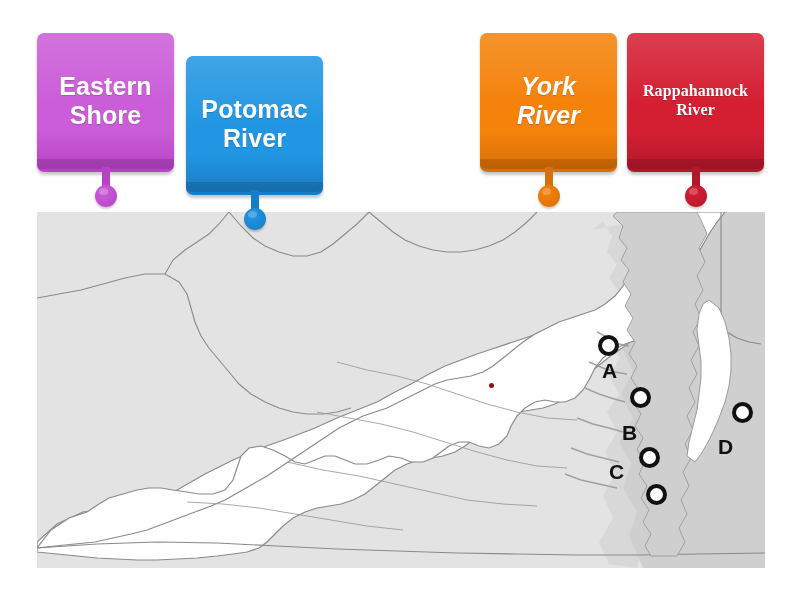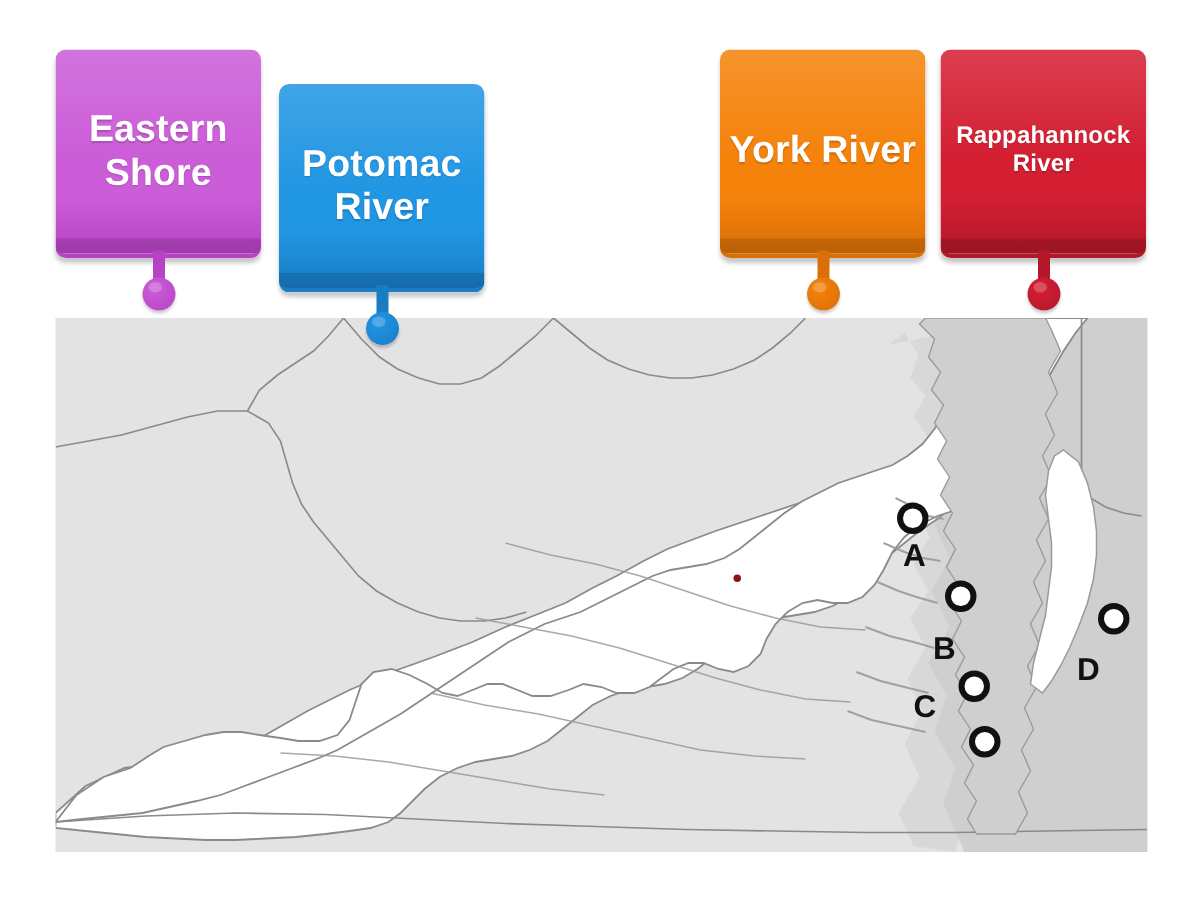--- a/index.html
+++ b/index.html
@@ -74,21 +74,21 @@
   .card::after {
     content: "";
     position: absolute;
     left: 0; right: 0; bottom: 0;
     height: 10px;
     background: rgba(0,0,0,0.13);
     z-index: 1;
     pointer-events: none;
   }
   .card.size-lg { font-size: 25px; }
-  .card.size-sm { font-size: 16px; }
+  .card.size-sm { font-size: 16px; font-family: Liberation Serif, serif; }
 
   
   .pin {
     position: absolute;
     left: 50%;
     top: 134px;
     transform: translateX(-50%);
     width: 22px;
     height: 46px;
     z-index: 3;
@@ -185,21 +185,21 @@
       <div class="card size-lg" id="card-1" style="background: linear-gradient(rgb(33, 150, 227) 0%, rgb(33, 150, 227) 72%, rgb(26, 124, 196) 100%); border-bottom: 3px solid rgb(26, 124, 196);">
         <span class="txt">Potomac River</span>
       </div>
       <div class="pin">
         <div class="stem" id="stem-1" style="background: rgb(26, 124, 196);"></div>
         <div class="knob" id="knob-1" style="background: radial-gradient(circle at 36% 32%, rgb(33, 150, 227), rgb(26, 124, 196));"></div>
       </div>
     </div>
 
 
-    <div class="card-wrap" id="wrap-3" style="left: 443px;">
+    <div class="card-wrap" id="wrap-3" style="left: 443px; font-style: italic;">
       <div class="card size-lg" id="card-3" style="background: linear-gradient(rgb(245, 130, 11) 0%, rgb(245, 130, 11) 72%, rgb(217, 111, 6) 100%); border-bottom: 3px solid rgb(217, 111, 6);">
         <span class="txt">York River</span>
       </div>
       <div class="pin">
         <div class="stem" id="stem-3" style="background: rgb(217, 111, 6);"></div>
         <div class="knob" id="knob-3" style="background: radial-gradient(circle at 36% 32%, rgb(245, 130, 11), rgb(217, 111, 6));"></div>
       </div>
     </div>
 
     <div class="card-wrap" id="wrap-4" style="left: 590px;">

